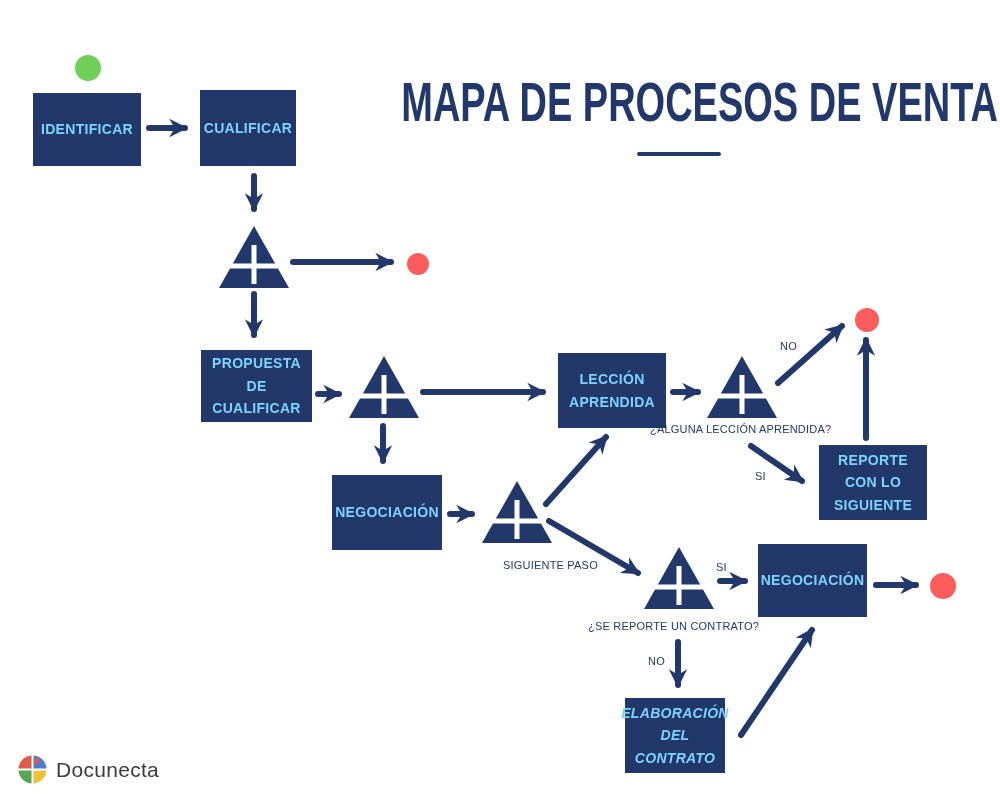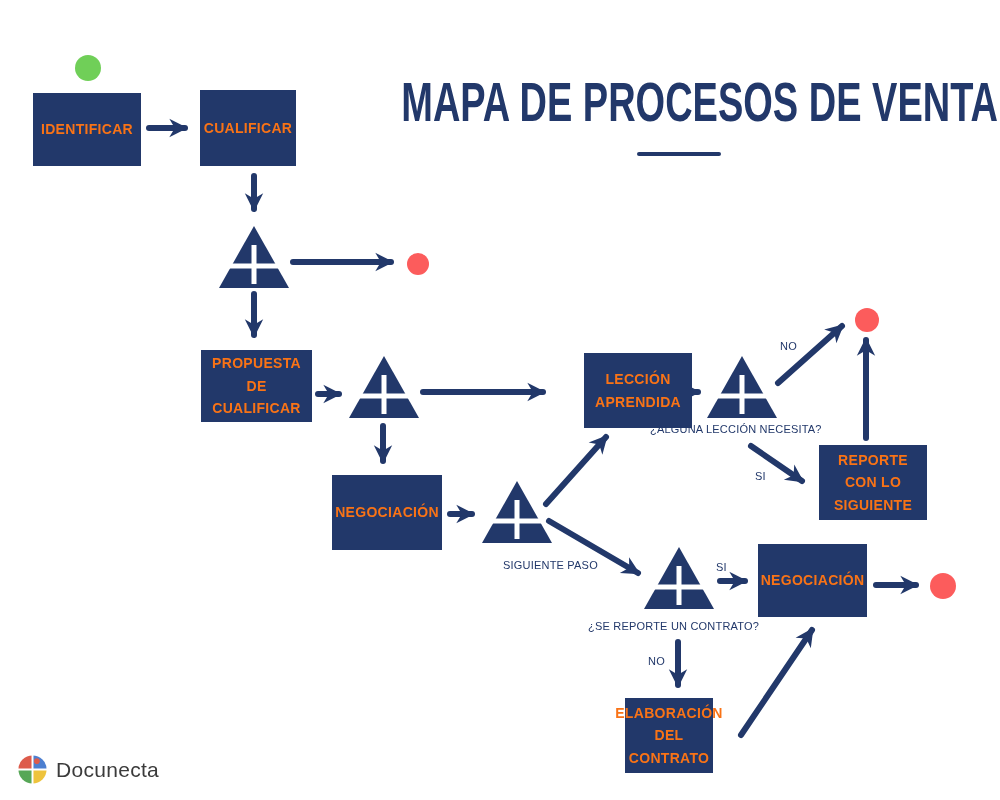--- a/index.html
+++ b/index.html
@@ -8,21 +8,21 @@
     width: 1000px;
     height: 800px;
     background: #ffffff;
     overflow: hidden;
     font-family: "Liberation Sans", sans-serif;
   }
   .wires { position: absolute; left: 0; top: 0; z-index: 1; }
   .box {
     position: absolute;
     background: #22386a;
-    color: #f97316;
+    color: #7dd3fc;
     display: flex;
     align-items: center;
     justify-content: center;
     text-align: center;
     font-weight: 700;
     font-size: 14px;
     letter-spacing: 0.3px;
     line-height: 1.6;
     padding: 2px 4px;
     box-sizing: border-box;
@@ -75,24 +75,24 @@
   #logo-text {
     color: #3b3b3b;
     font-size: 21px;
     letter-spacing: 0.3px;
   }
   
   #box-identificar       { left: 33px;  top: 93px;  width: 108px; height: 73px; }
   #box-cualificar        { left: 200px; top: 90px;  width: 96px; height: 76px; }
   #box-propuesta         { left: 201px; top: 350px; width: 111px; height: 72px; }
   #box-negociacion-mid   { left: 332px; top: 475px; width: 110px; height: 75px; }
-  #box-leccion           { left: 558px; top: 353px; width: 108px; height: 75px; margin-left: 26px; }
+  #box-leccion           { left: 558px; top: 353px; width: 108px; height: 75px; }
   #box-reporte           { left: 819px; top: 445px; width: 108px; height: 75px; }
   #box-negociacion-final { left: 758px; top: 544px; width: 109px; height: 73px; }
-  #box-elaboracion       { left: 625px; top: 698px; width: 88px; height: 75px; }
+  #box-elaboracion       { left: 625px; top: 698px; width: 100px; height: 75px; font-style: italic; }
   
   #tri-1 { left: 219px; top: 226px; }
   #tri-2 { left: 349px; top: 356px; }
   #tri-3 { left: 482px; top: 481px; }
   #tri-4 { left: 644px; top: 547px; }
   #tri-5 { left: 707px; top: 356px; }
   
   #lbl-siguiente   { left: 503px; top: 559px; width: 125px; }
   #lbl-alguna      { left: 650px; top: 423px; width: 195px; }
   #lbl-se-necesita { left: 588px; top: 620px; width: 175px; }
@@ -178,21 +178,21 @@
       </svg>
   </div>
   <div class="tri" id="tri-5">
     <svg width="70" height="62" viewBox="0 0 70 62">
         <polygon points="35,0 70,62 0,62" fill="#22386a"></polygon>
         <path d="M10 40 H60 M35 19 V58" stroke="#ffffff" stroke-width="5" fill="none"></path>
       </svg>
   </div>
 
   <div class="dlabel" id="lbl-siguiente">SIGUIENTE PASO</div>
-  <div class="dlabel" id="lbl-alguna">¿ALGUNA LECCIÓN NECESITA?</div>
+  <div class="dlabel" id="lbl-alguna">¿ALGUNA LECCIÓN APRENDIDA?</div>
   <div class="dlabel" id="lbl-se-necesita">¿SE REPORTE UN CONTRATO?</div>
   <div class="dlabel" id="lbl-no-top">NO</div>
   <div class="dlabel" id="lbl-si-reporte">SI</div>
   <div class="dlabel" id="lbl-si-contrato">SI</div>
   <div class="dlabel" id="lbl-no-contrato">NO</div>
 
   <div id="logo">
     <svg width="33" height="33" viewBox="0 0 34 34">
       <path d="M17,17 L17,2.5 A14.5,14.5 0 0 0 2.5,17 Z" fill="#dd5b4b"></path>
       <path d="M17,17 L31.5,17 A14.5,14.5 0 0 0 17,2.5 Z" fill="#4c7fd0"></path>

